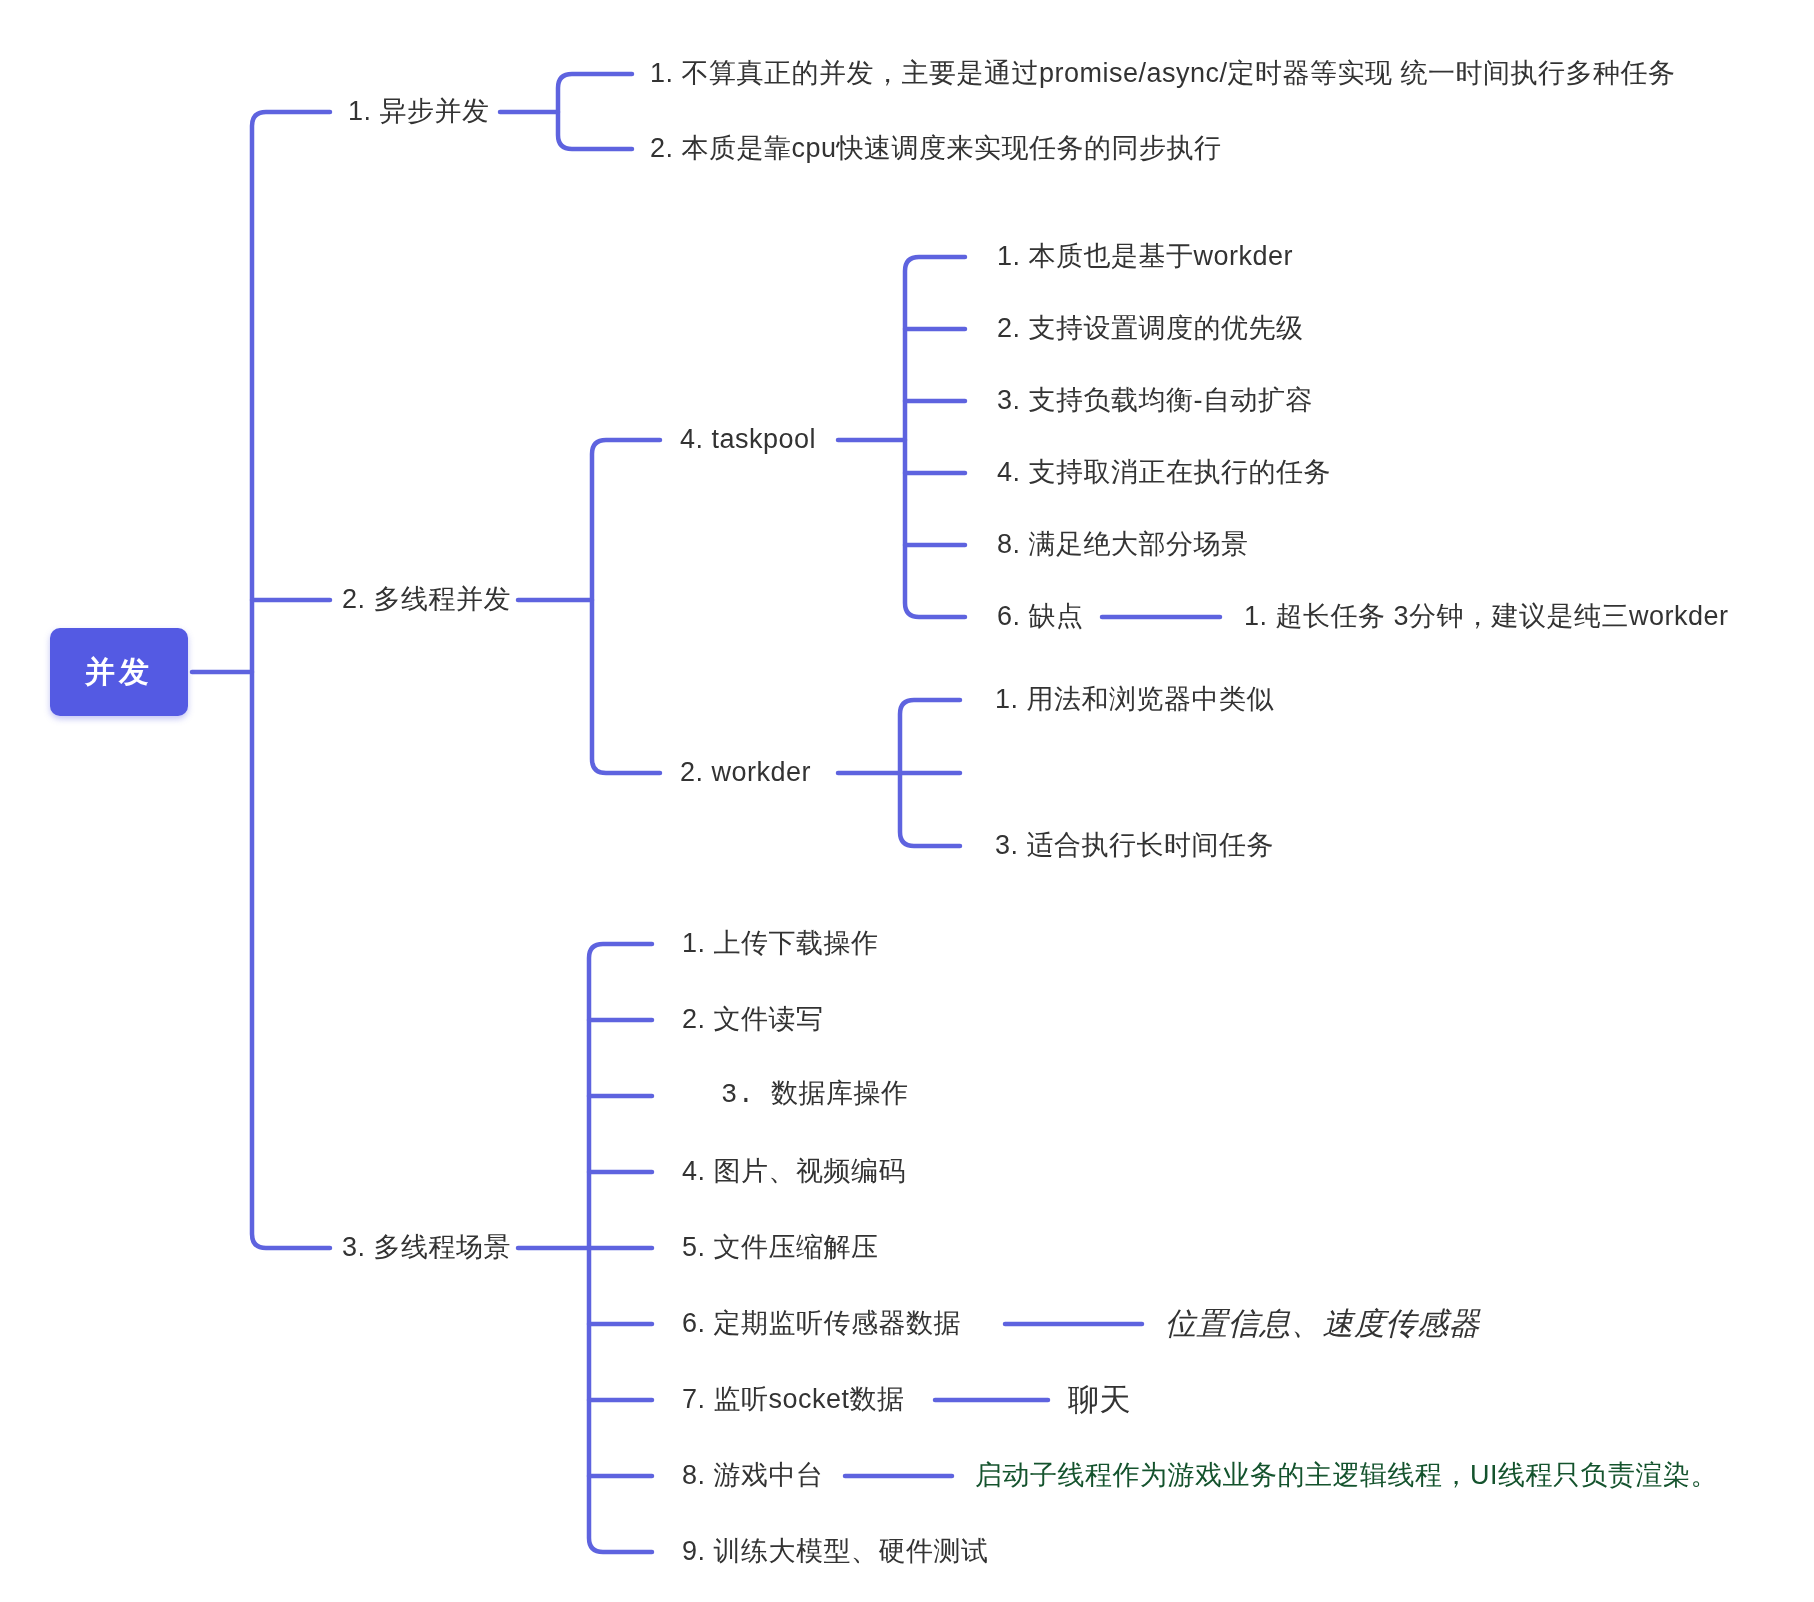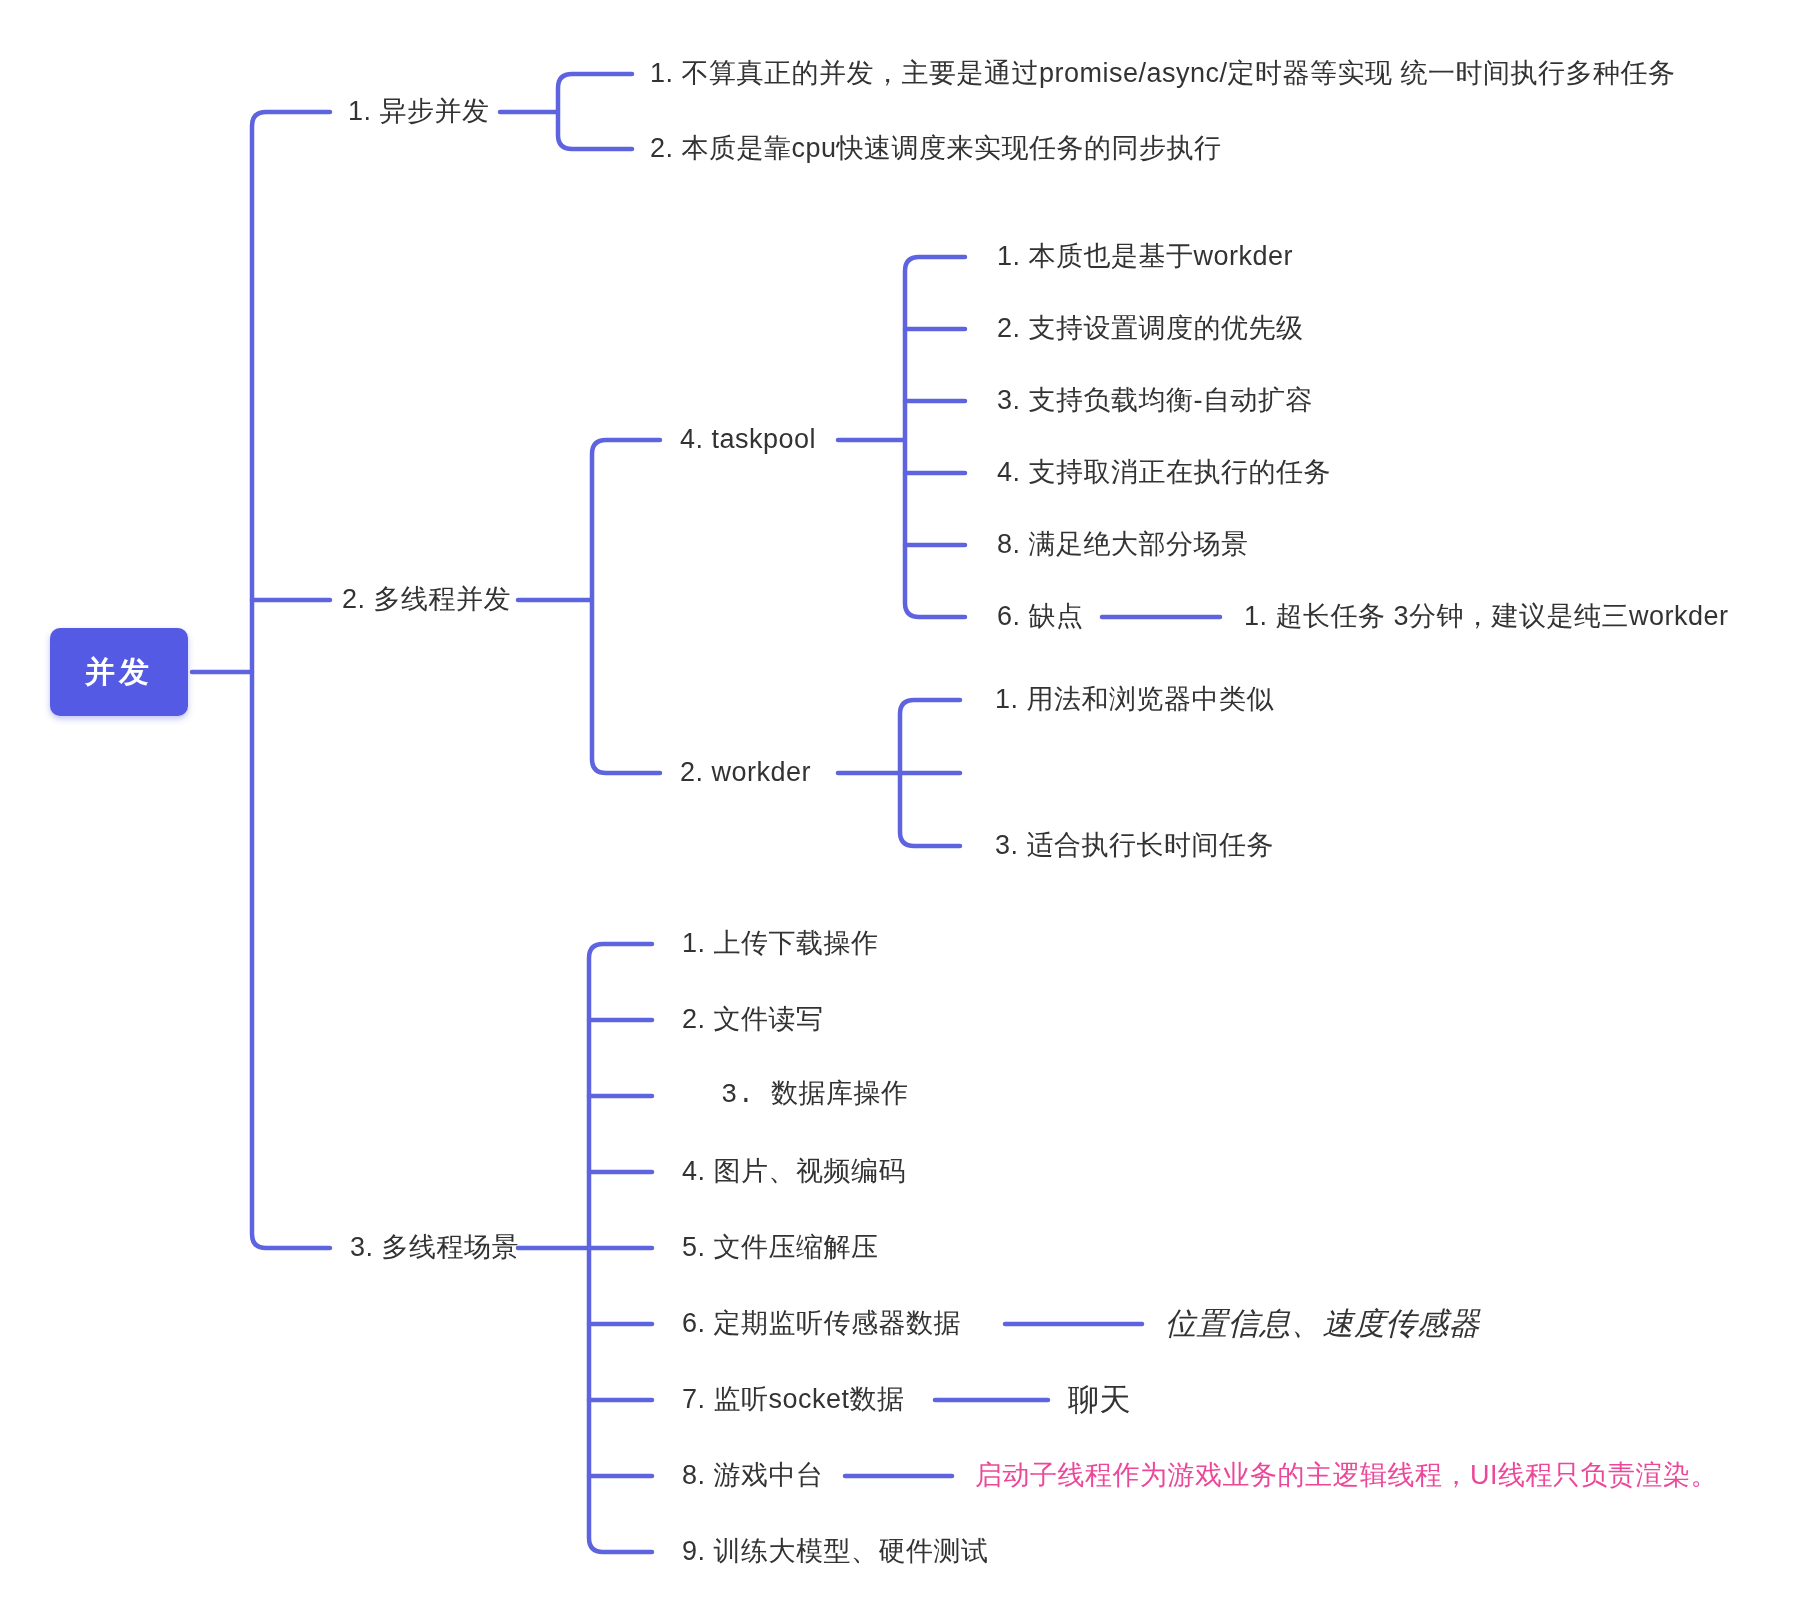--- a/index.html
+++ b/index.html
@@ -93,27 +93,27 @@
   <div class="node" style="left: 997px; top: 401px; color: rgb(51, 51, 51);">3. 支持负载均衡-自动扩容</div>
   <div class="node" style="left: 997px; top: 473px; color: rgb(51, 51, 51);">4. 支持取消正在执行的任务</div>
   <div class="node" style="left: 997px; top: 545px; color: rgb(51, 51, 51);">8. 满足绝大部分场景</div>
   <div class="node" style="left: 997px; top: 617px; color: rgb(51, 51, 51);">6. 缺点</div>
   <div class="node" style="left: 1244px; top: 617px; color: rgb(51, 51, 51);">1. 超长任务 3分钟，建议是纯三workder</div>
 
   <div class="node" style="left: 680px; top: 773px; color: rgb(51, 51, 51);">2. workder</div>
   <div class="node" style="left: 995px; top: 700px; color: rgb(51, 51, 51);">1. 用法和浏览器中类似</div>
   <div class="node" style="left: 995px; top: 846px; color: rgb(51, 51, 51);">3. 适合执行长时间任务</div>
 
-  <div class="node" style="left: 342px; top: 1248px; color: rgb(51, 51, 51); margin-left: 8px;">3. 多线程场景</div>
+  <div class="node" style="left: 342px; top: 1248px; color: rgb(51, 51, 51);">3. 多线程场景</div>
   <div class="node" style="left: 682px; top: 944px; color: rgb(51, 51, 51);">1. 上传下载操作</div>
   <div class="node" style="left: 682px; top: 1020px; color: rgb(51, 51, 51);">2. 文件读写</div>
   <div class="node" style="left: 721px; top: 1096px; color: rgb(51, 51, 51); font-family: Liberation Mono, monospace;">3. 数据库操作</div>
   <div class="node" style="left: 682px; top: 1172px; color: rgb(51, 51, 51);">4. 图片、视频编码</div>
   <div class="node" style="left: 682px; top: 1248px; color: rgb(51, 51, 51);">5. 文件压缩解压</div>
   <div class="node" style="left: 682px; top: 1324px; color: rgb(51, 51, 51);">6. 定期监听传感器数据</div>
   <div class="node big" style="left: 1165px; top: 1324px; color: rgb(51, 51, 51); font-style: italic;">位置信息、速度传感器</div>
   <div class="node" style="left: 682px; top: 1400px; color: rgb(51, 51, 51);">7. 监听socket数据</div>
   <div class="node big" style="left: 1068px; top: 1400px; color: rgb(51, 51, 51);">聊天</div>
   <div class="node" style="left: 682px; top: 1476px; color: rgb(51, 51, 51);">8. 游戏中台</div>
-  <div class="node" style="left: 975px; top: 1476px; color: #ec4899;">启动子线程作为游戏业务的主逻辑线程，UI线程只负责渲染。</div>
+  <div class="node" style="left: 975px; top: 1476px; color: #14532d;">启动子线程作为游戏业务的主逻辑线程，UI线程只负责渲染。</div>
   <div class="node" style="left: 682px; top: 1552px; color: rgb(51, 51, 51);">9. 训练大模型、硬件测试</div>
 
 </div>
 
 </body></html>

